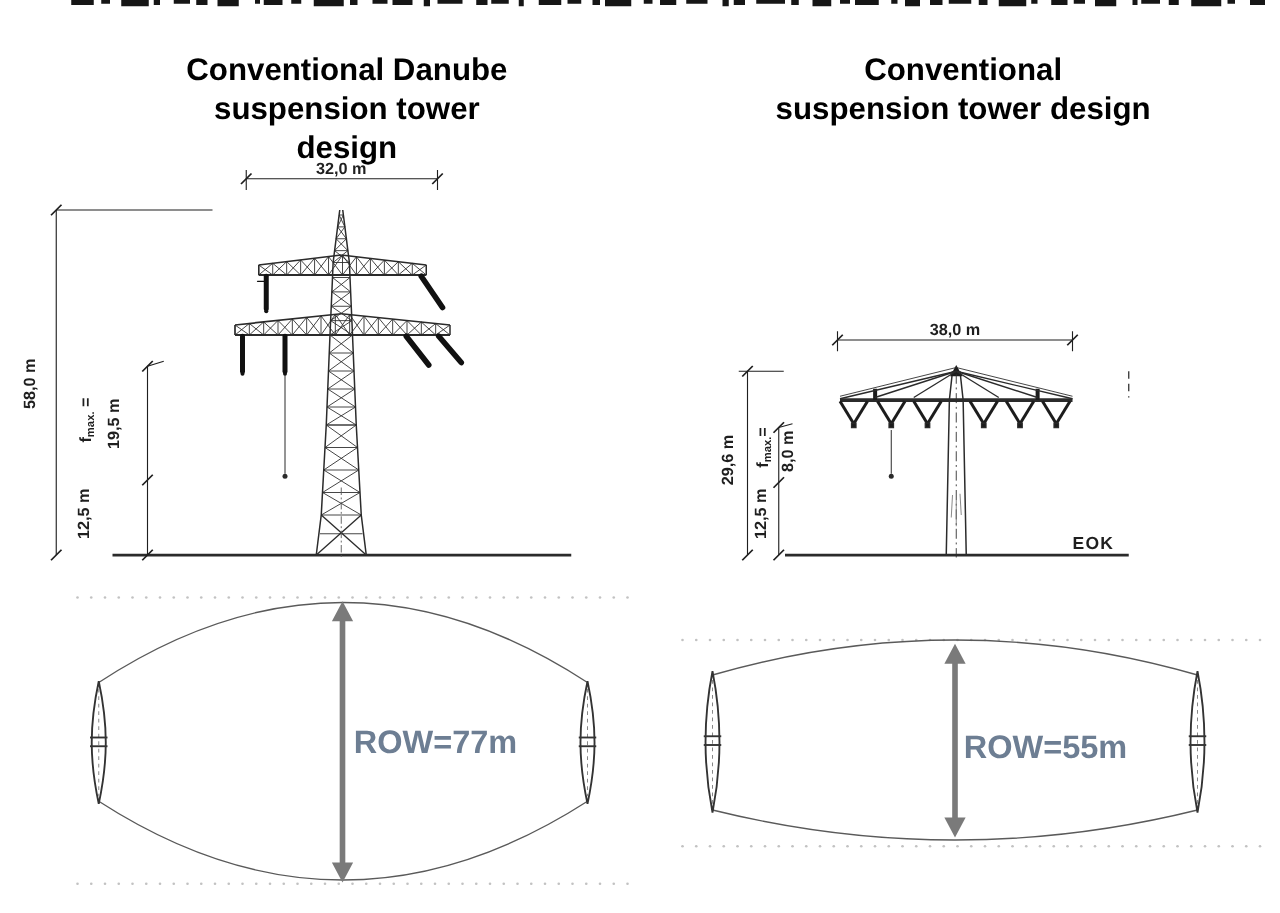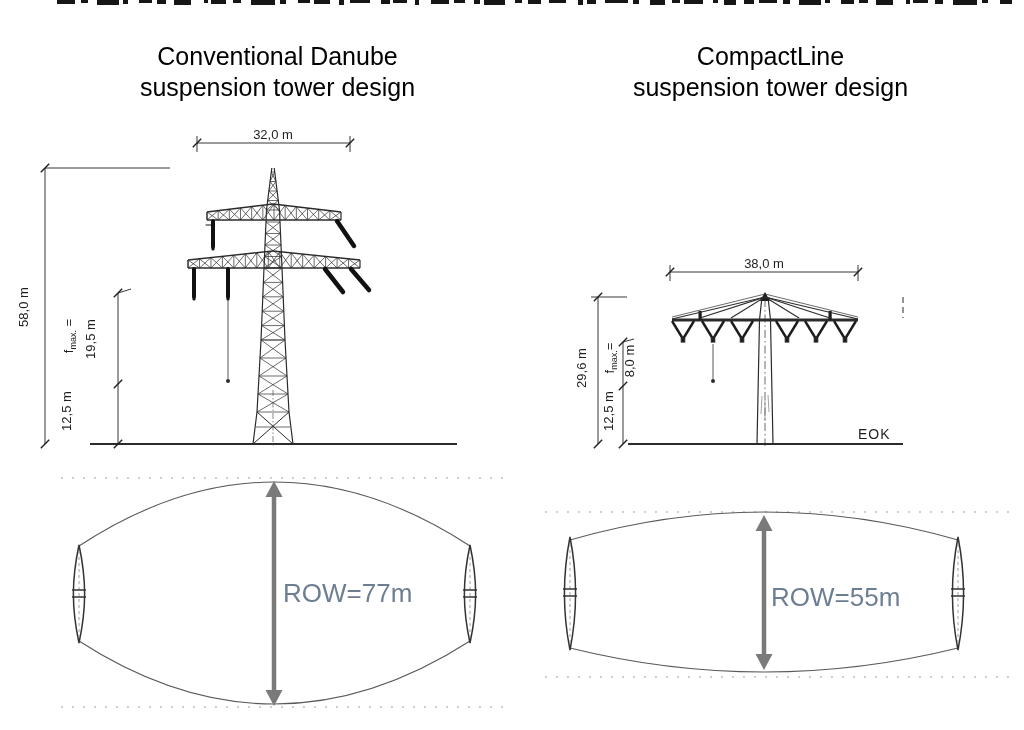--- a/index.html
+++ b/index.html
@@ -1,17 +1,17 @@
 <!DOCTYPE html>
 <html><head>
 <meta charset="utf-8">
 <style>
   html,body{margin:0;padding:0;background:#fff;}
   .stage{position:relative;width:1024px;height:730px;background:#ffffff;overflow:hidden;
-         font-family:"Liberation Sans",sans-serif;}
+         font-family:"Liberation Sans",sans-serif;font-weight:bold;}
   .title{position:absolute;text-align:center;font-size:25px;line-height:31px;color:#000;}
   .strip{position:absolute;left:0;top:0;width:1024px;height:6px;}
   .strip-seg{position:absolute;top:0;background:#161616;}
   svg text{font-family:"Liberation Sans",sans-serif;}
   .dim{font-size:13px;fill:#1f1f1f;}
   .dim-small{font-size:9px;fill:#1f1f1f;}
   .eok{font-size:14px;fill:#1f1f1f;letter-spacing:1px;}
   .rowlab{font-size:26px;fill:#6d7e93;}
 </style>
 </head>
@@ -70,21 +70,21 @@
       <div class="strip-seg" style="left: 982px; width: 6px; height: 3px;"></div>
       <div class="strip-seg" style="left: 1000px; width: 12px; height: 4px;"></div>
     </div>
 
   <div class="title" style="left:130px;top:41px;width:295px">
     <div>Conventional Danube</div>
     <div>suspension tower design</div>
   </div>
 
   <div class="title" style="left:618px;top:41px;width:305px">
-    <div>CompactLine</div>
+    <div>Conventional</div>
     <div>suspension tower design</div>
   </div>
 
   <svg id="art" width="1024" height="730" viewBox="0 0 1024 730" style="position:absolute;left:0;top:0">
 
     <g id="left-tower" stroke="#2b2b2b" fill="none" stroke-width="1">
       <line x1="90" y1="444" x2="457" y2="444" stroke-width="2.2"></line>
       <g id="mast-lattice">
           <path d="M 271.8,168 L 266.5,210 L 266,222 L 264,268 L 261,340 L 257,412 L 253,444" stroke="#2b2b2b" stroke-width="1.2" fill="none"></path>
           <path d="M 274.2,168 L 279.5,210 L 280,222 L 282,268 L 285,340 L 289,412 L 293,444" stroke="#2b2b2b" stroke-width="1.2" fill="none"></path>

